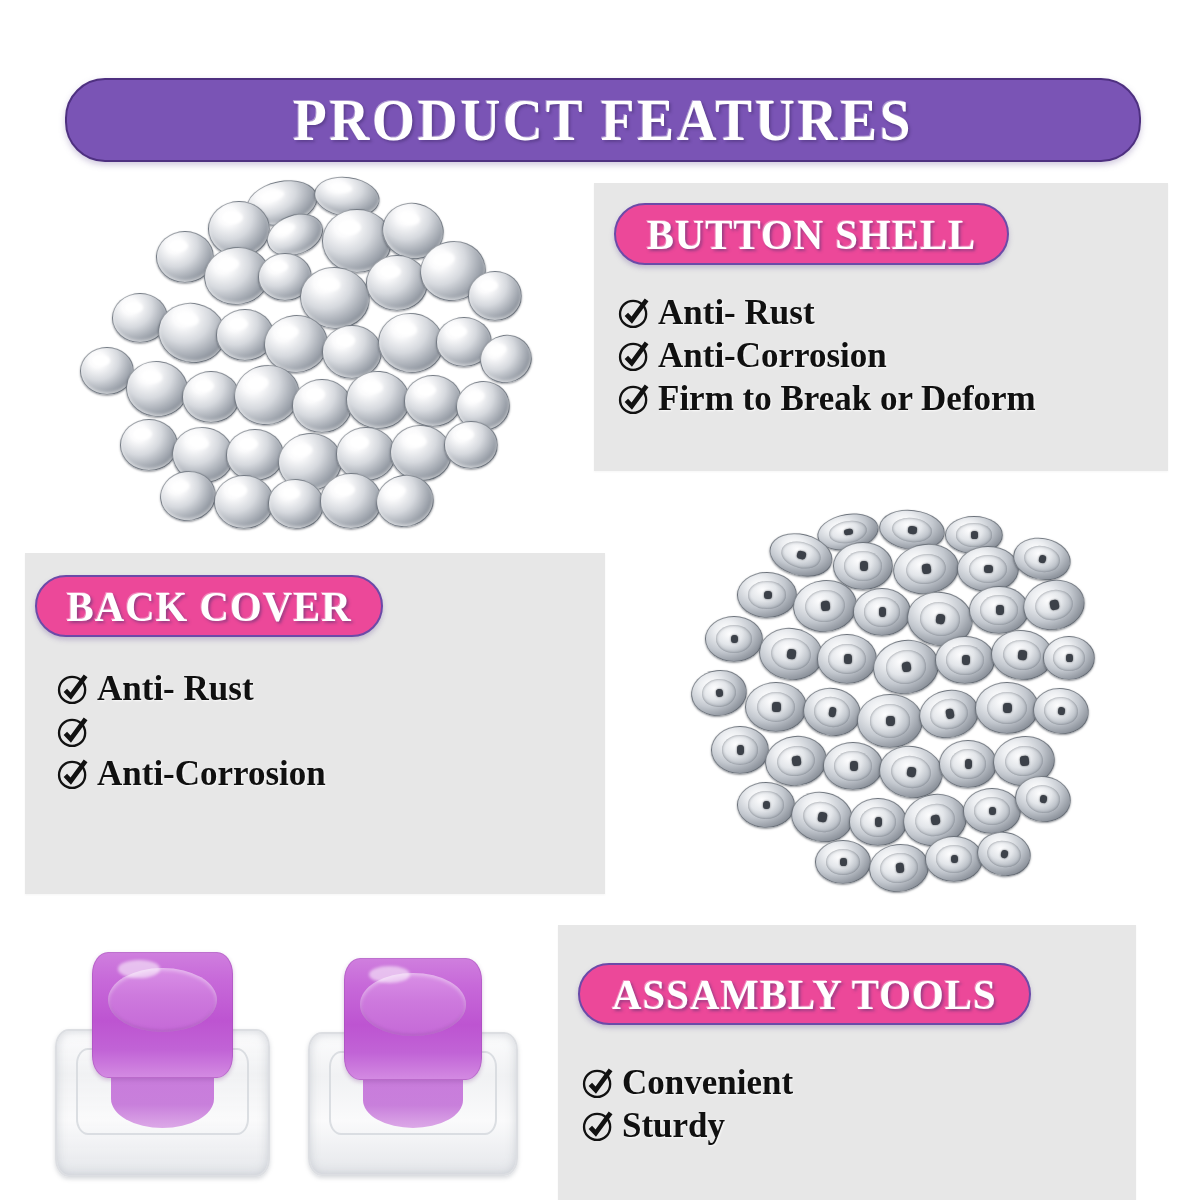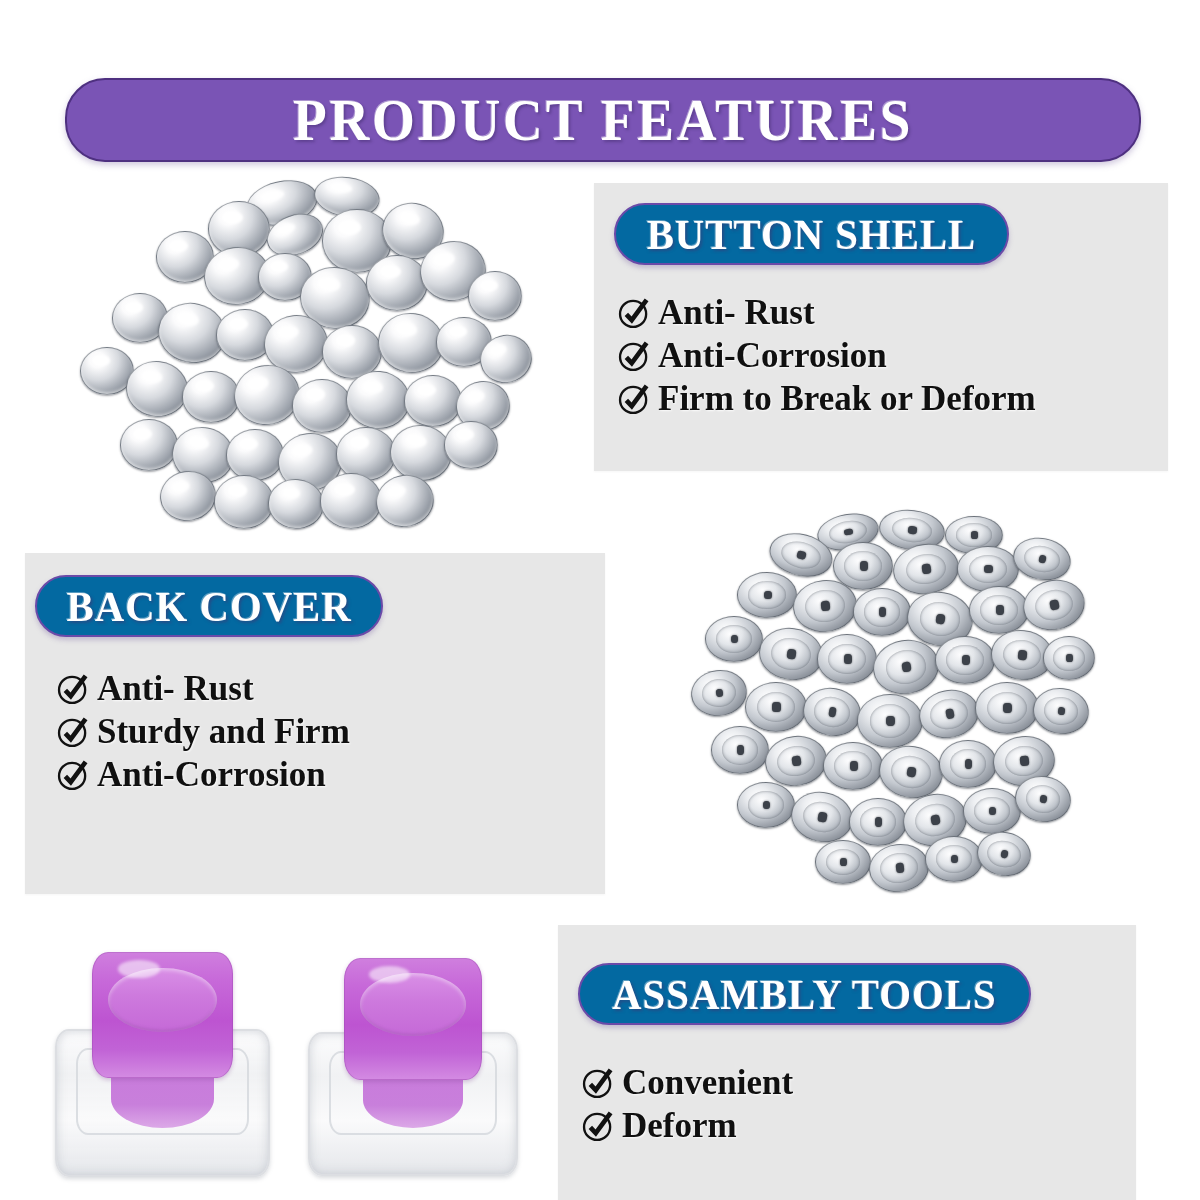--- a/index.html
+++ b/index.html
@@ -34,21 +34,21 @@
   }
 
   
   .panel{
     position:absolute;
     background:#e7e7e7;
     box-shadow:0 1px 2px rgba(0,0,0,0.04);
   }
   .badge{
     position:absolute;
-    background:#0369a1;
+    background:#ec4899;
     border:2px solid #6b4aa8;
     border-radius:34px;
     box-shadow:0 3px 5px rgba(120,100,160,0.35);
     display:flex;align-items:center;justify-content:flex-end;
     padding:0 22px;
     box-sizing:border-box;
   }
   .badge-text{
     color:#ffffff;
     font-family:"Liberation Serif", serif;
@@ -292,21 +292,20 @@
           <path d="M11.5 21.5 L17.5 28 L34 5.5" fill="none" stroke="#111111" stroke-width="5.2" stroke-linecap="butt" stroke-linejoin="miter"></path>
         </svg>
         <span class="bullet-label">Anti- Rust</span>
       </div>
 
       <div class="bullet">
         <svg class="check-icon" viewBox="0 0 40 40">
           <circle cx="19" cy="21" r="14.5" fill="none" stroke="#111111" stroke-width="2.6"></circle>
           <path d="M11.5 21.5 L17.5 28 L34 5.5" fill="none" stroke="#111111" stroke-width="5.2" stroke-linecap="butt" stroke-linejoin="miter"></path>
         </svg>
-        <span class="bullet-label">Sturdy and Firm</span>
       </div>
 
       <div class="bullet">
         <svg class="check-icon" viewBox="0 0 40 40">
           <circle cx="19" cy="21" r="14.5" fill="none" stroke="#111111" stroke-width="2.6"></circle>
           <path d="M11.5 21.5 L17.5 28 L34 5.5" fill="none" stroke="#111111" stroke-width="5.2" stroke-linecap="butt" stroke-linejoin="miter"></path>
         </svg>
         <span class="bullet-label">Anti-Corrosion</span>
       </div>
 
@@ -397,19 +396,19 @@
           <path d="M11.5 21.5 L17.5 28 L34 5.5" fill="none" stroke="#111111" stroke-width="5.2" stroke-linecap="butt" stroke-linejoin="miter"></path>
         </svg>
         <span class="bullet-label">Convenient</span>
       </div>
 
       <div class="bullet">
         <svg class="check-icon" viewBox="0 0 40 40">
           <circle cx="19" cy="21" r="14.5" fill="none" stroke="#111111" stroke-width="2.6"></circle>
           <path d="M11.5 21.5 L17.5 28 L34 5.5" fill="none" stroke="#111111" stroke-width="5.2" stroke-linecap="butt" stroke-linejoin="miter"></path>
         </svg>
-        <span class="bullet-label">Deform</span>
+        <span class="bullet-label">Sturdy</span>
       </div>
 
     </div>
   </div>
 
 </div>
 
 </body></html>

